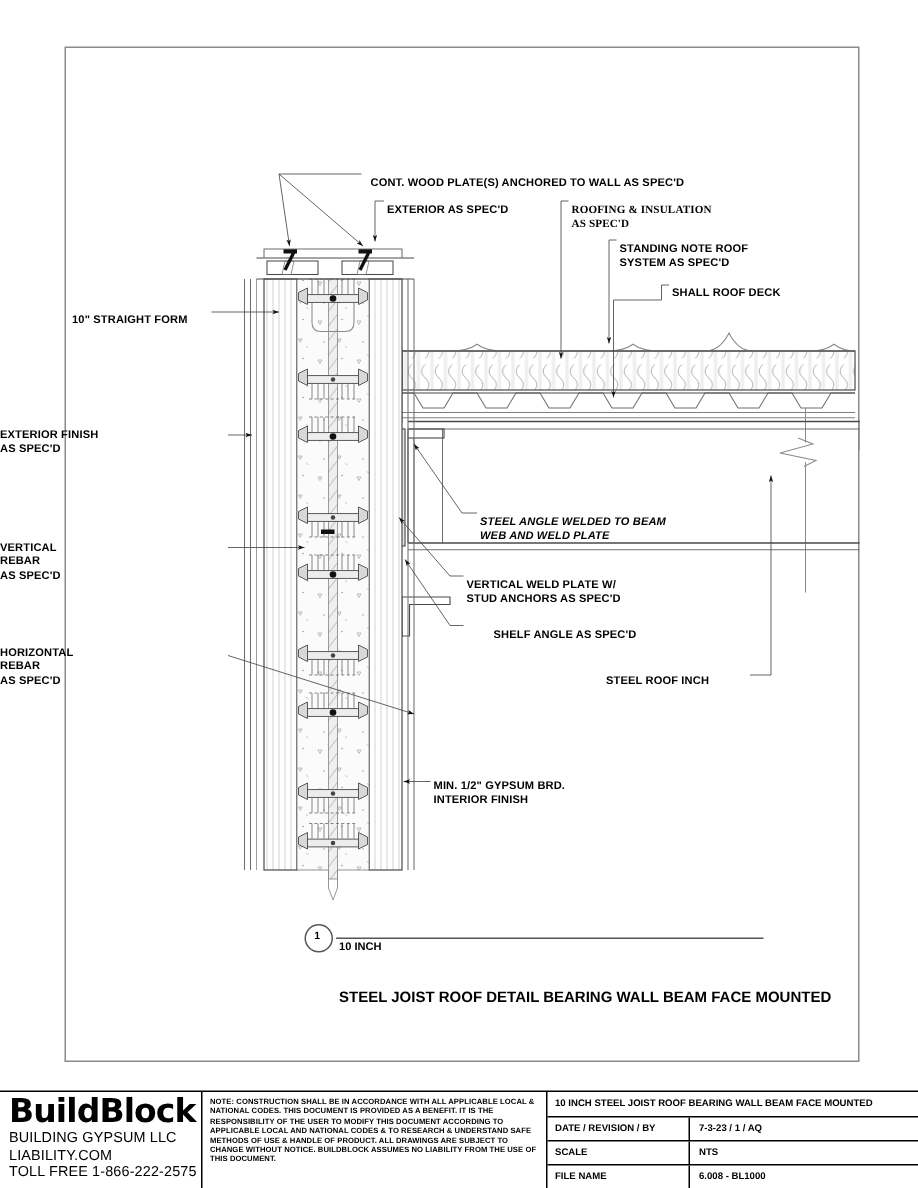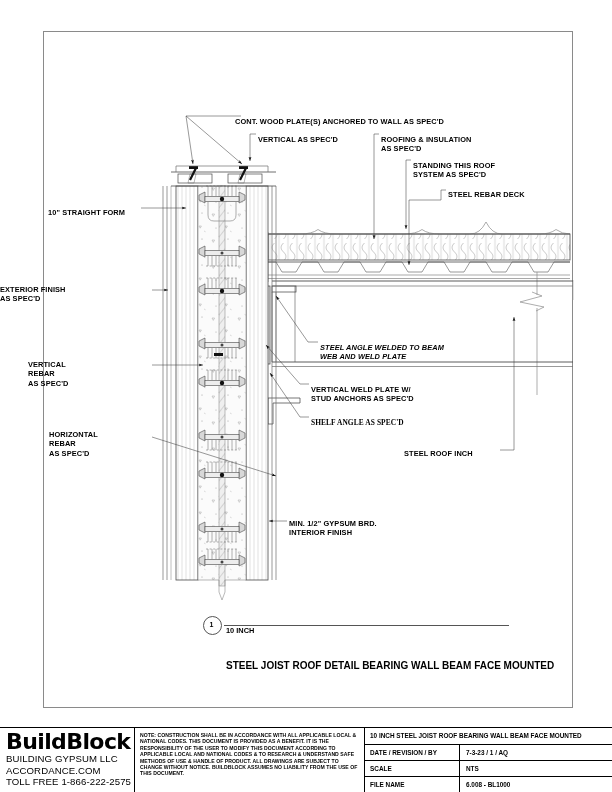--- a/index.html
+++ b/index.html
@@ -364,60 +364,60 @@
         <path d="M309 417 L300 417 L270 373" marker-end="url(#arrowFilled)"></path>
 
         <path d="M500 450 L514 450 L514 317" marker-end="url(#arrowFilled)"></path>
 
         <path d="M287 521 L269 521" marker-end="url(#arrowFilled)"></path>
       </g>
     </g>
   </svg>
 
   <div id="annotation-layer">
-      <div class="ann" style="top: 117px; left: 235px;">CONT. WOOD PLATE(S) ANCHORED TO WALL AS SPEC'D</div>
-      <div class="ann" style="top: 135px; left: 258px;">VERTICAL AS SPEC'D</div>
-      <div class="ann" style="top: 135px; left: 381px;">ROOFING &amp; INSULATION
+      <div class="ann" style="top: 117px; left: 247px;">CONT. WOOD PLATE(S) ANCHORED TO WALL AS SPEC'D</div>
+      <div class="ann" style="top: 135px; left: 258px;">EXTERIOR AS SPEC'D</div>
+      <div class="ann" style="top: 135px; left: 381px; font-family: Liberation Serif, serif;">ROOFING &amp; INSULATION
 AS SPEC'D</div>
-      <div class="ann" style="top: 161px; left: 413px;">STANDING THIS ROOF
+      <div class="ann" style="top: 161px; left: 413px;">STANDING NOTE ROOF
 SYSTEM AS SPEC'D</div>
-      <div class="ann" style="top: 190px; left: 448px;">STEEL REBAR DECK</div>
+      <div class="ann" style="top: 190px; left: 448px;">SHALL ROOF DECK</div>
       <div class="ann" style="top: 208px; left: 48px;">10" STRAIGHT FORM</div>
       <div class="ann r" style="top: 285px; left: 0px; width: 148px;">EXTERIOR FINISH
 AS SPEC'D</div>
-      <div class="ann r" style="top: 360px; left: 0px; width: 148px; margin-left: 28px;">VERTICAL
+      <div class="ann r" style="top: 360px; left: 0px; width: 148px;">VERTICAL
 REBAR
 AS SPEC'D</div>
-      <div class="ann r" style="top: 430px; left: 16px; width: 148px; padding-left: 33px;">HORIZONTAL
+      <div class="ann r" style="top: 430px; left: 0px; width: 148px;">HORIZONTAL
 REBAR
 AS SPEC'D</div>
       <div class="ann" style="top: 343px; left: 320px; font-style: italic;">STEEL ANGLE WELDED TO BEAM
 WEB AND WELD PLATE</div>
       <div class="ann" style="top: 385px; left: 311px;">VERTICAL WELD PLATE W/
 STUD ANCHORS AS SPEC'D</div>
-      <div class="ann" style="top: 418px; left: 311px; font-family: Liberation Serif, serif;">SHELF ANGLE AS SPEC'D</div>
+      <div class="ann" style="top: 418px; left: 329px;">SHELF ANGLE AS SPEC'D</div>
       <div class="ann" style="top: 449px; left: 404px;">STEEL ROOF INCH</div>
       <div class="ann" style="top: 519px; left: 289px;">MIN. 1/2" GYPSUM BRD.
 INTERIOR FINISH</div>
     </div>
 
   <div id="detail-tag">
     <div class="circ"></div>
     <div class="num">1</div>
     <div class="rule"></div>
     <div class="t1">STEEL JOIST ROOF DETAIL BEARING WALL BEAM FACE MOUNTED</div>
     <div class="t2">10 INCH</div>
   </div>
 
   <div id="titleblock">
 
     <div id="tb-logo">
       <div class="brand">BuildBlock</div>
       <div class="sub">BUILDING GYPSUM LLC</div>
-      <div class="sub">ACCORDANCE.COM</div>
+      <div class="sub">LIABILITY.COM</div>
       <div class="sub">TOLL FREE 1-866-222-2575</div>
     </div>
 
     <div id="tb-note">NOTE: CONSTRUCTION SHALL BE IN ACCORDANCE WITH ALL APPLICABLE LOCAL &amp; NATIONAL CODES. THIS DOCUMENT IS PROVIDED AS A BENEFIT. IT IS THE RESPONSIBILITY OF THE USER TO MODIFY THIS DOCUMENT ACCORDING TO APPLICABLE LOCAL AND NATIONAL CODES &amp; TO RESEARCH &amp; UNDERSTAND SAFE METHODS OF USE &amp; HANDLE OF PRODUCT. ALL DRAWINGS ARE SUBJECT TO CHANGE WITHOUT NOTICE. BUILDBLOCK ASSUMES NO LIABILITY FROM THE USE OF THIS DOCUMENT.</div>
 
     <div id="tb-right">
       <div class="row head">
         <div class="full">10 INCH STEEL JOIST ROOF BEARING WALL BEAM FACE MOUNTED</div>
       </div>
       <div class="row">

